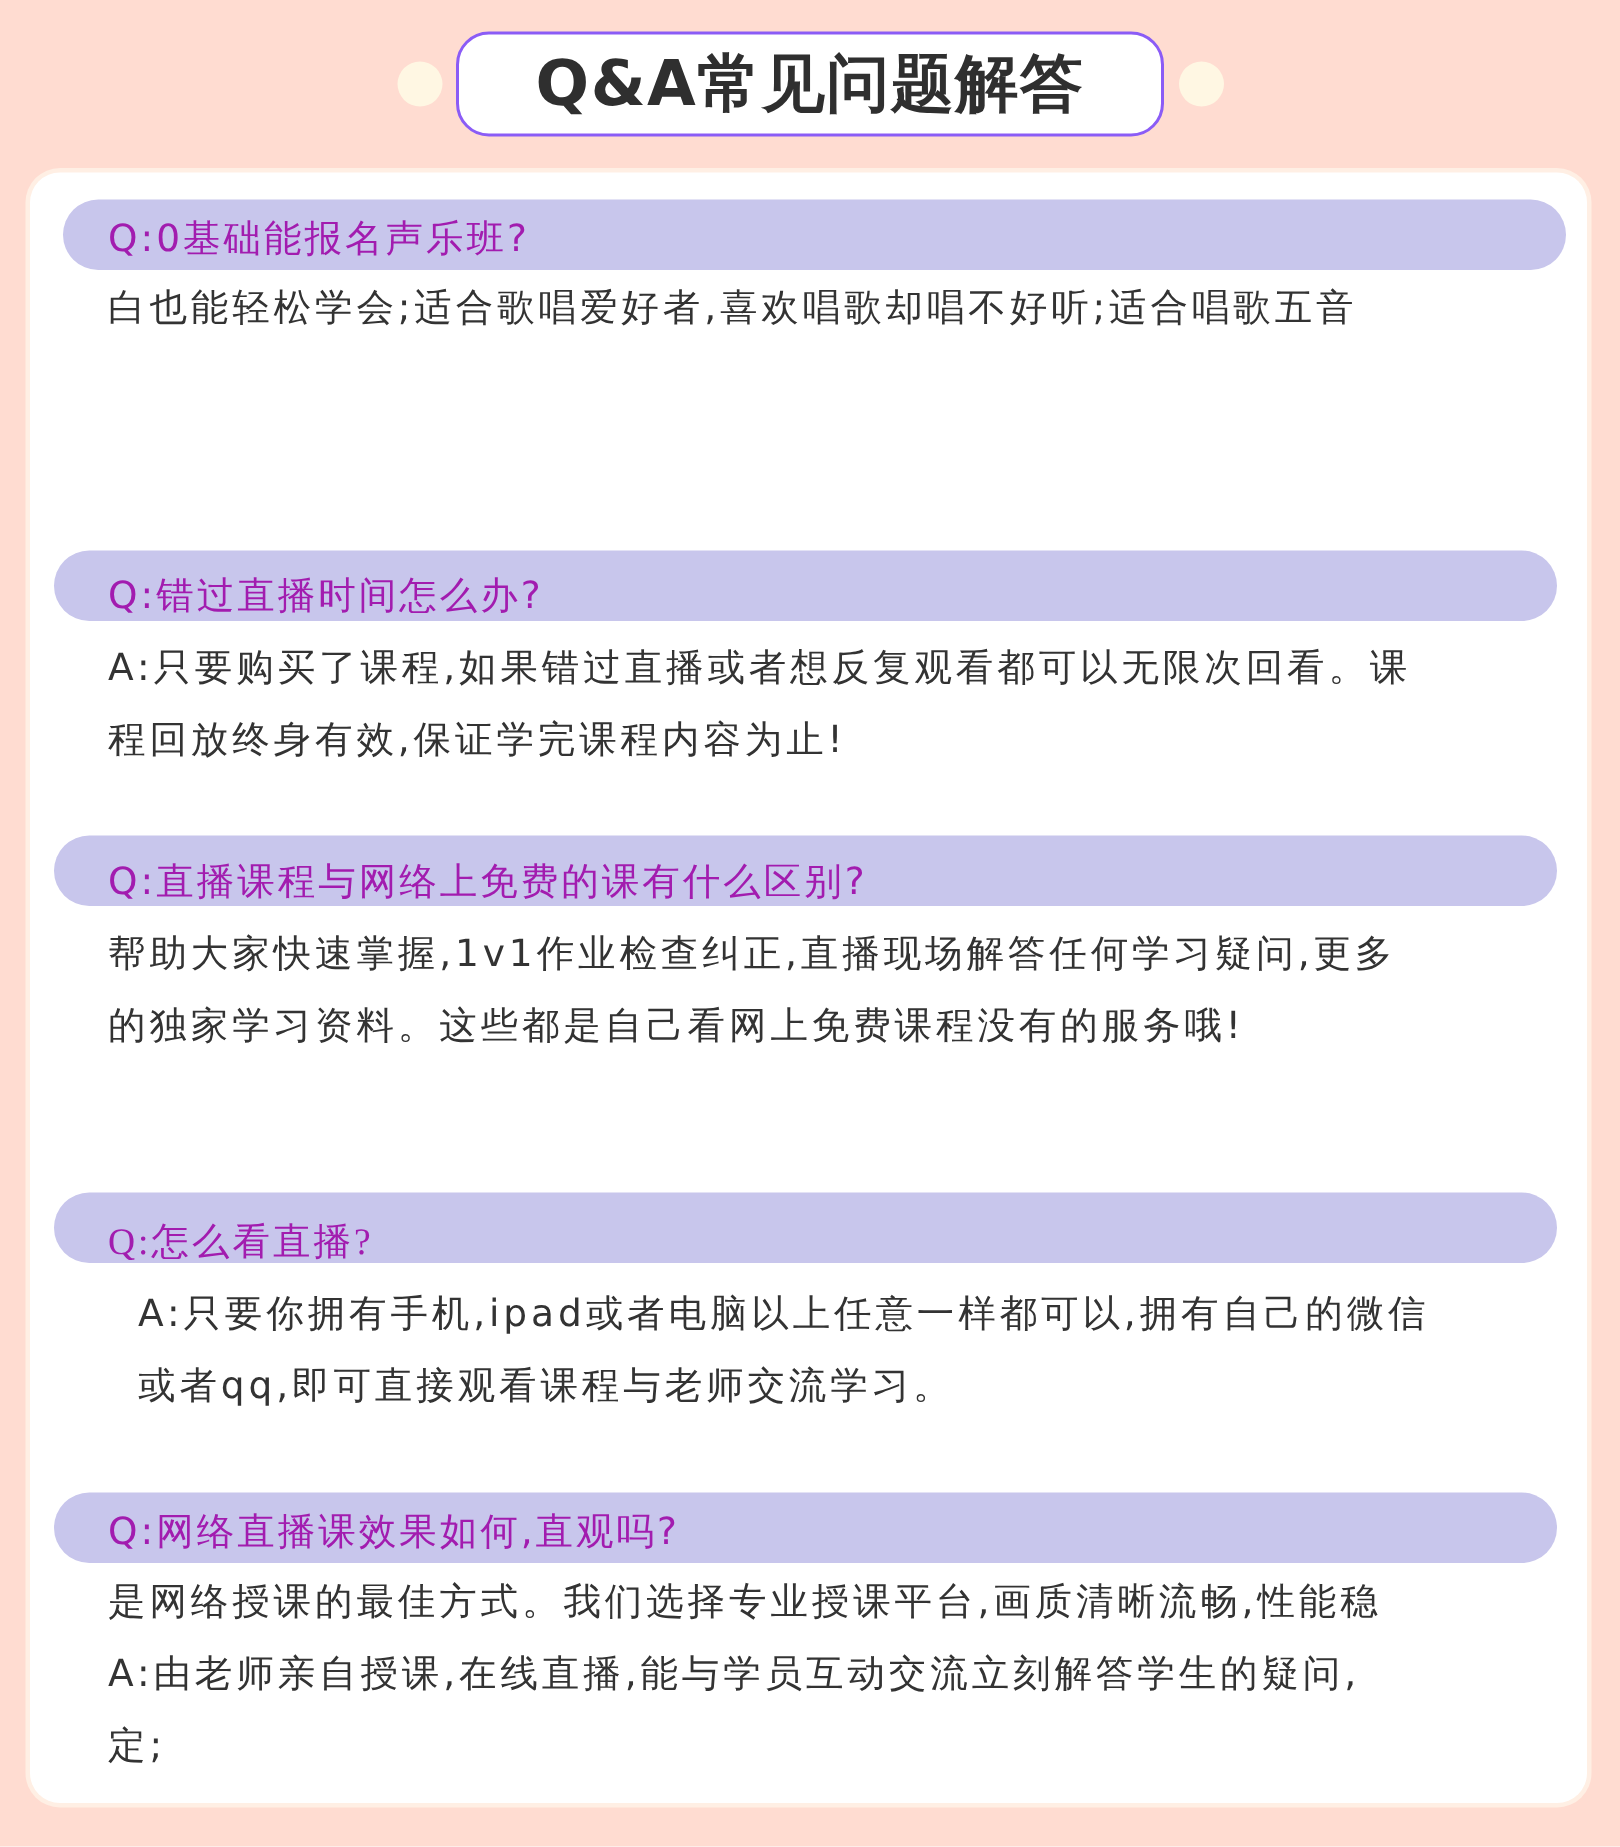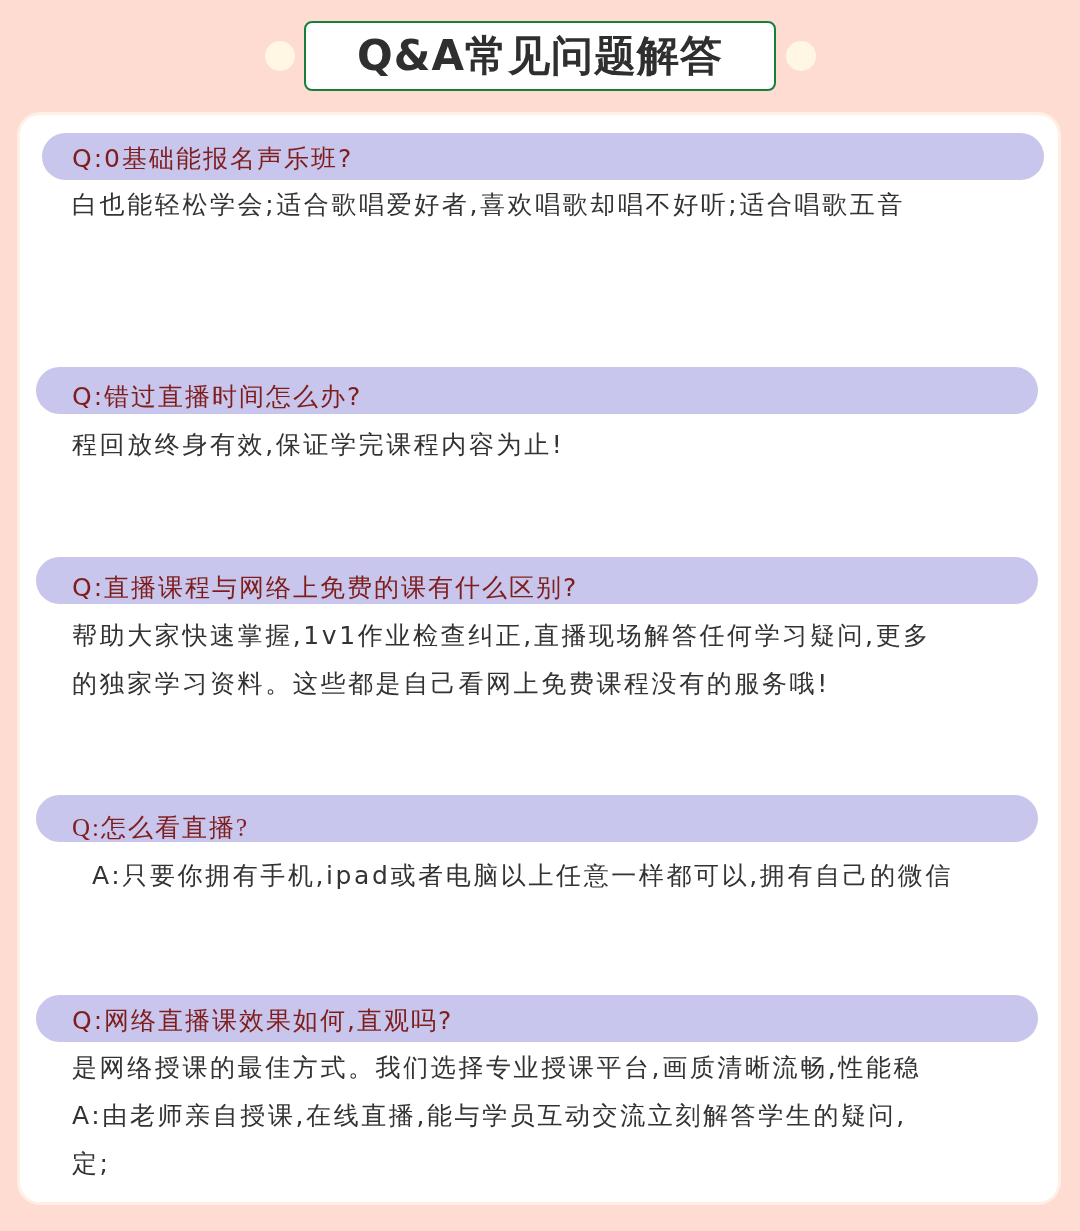--- a/index.html
+++ b/index.html
@@ -4,38 +4,38 @@
 <style>
   html, body { margin:0; padding:0; }
   body {
     width:1080px; height:1231px; position:relative; overflow:hidden;
     background:#FFDCD1;
     font-family:"DejaVu Sans","Liberation Sans",sans-serif;
     color:#333;
   }
   .title-box {
     position:absolute; left:304px; top:21px; width:468px; height:66px;
-    background:#fff; border:2px solid #15803d; border-radius:8px;
+    background:#fff; border:2px solid #8b5cf6; border-radius:22px;
     display:flex; align-items:center; justify-content:center;
   }
   .title-text { font-size:42px; font-weight:bold; color:#2f2f2f; letter-spacing:1px; }
   .dot { position:absolute; width:30px; height:30px; border-radius:50%; background:#FFF7E3; top:41px; }
   .dot.left { left:265px; }
   .dot.right { left:786px; }
   .card {
     position:absolute; left:20px; top:115px; width:1038px; height:1087px;
     background:#fff; border-radius:20px;
     box-shadow:0 0 0 3px #FFEFE4;
   }
   .q-bar {
     position:absolute; height:47px; background:#C8C6EC;
     border-radius:24px;
   }
   .q-text {
-    position:absolute; left:72px; font-size:25px; color:#7f1d1d; letter-spacing:2px; white-space:nowrap;
+    position:absolute; left:72px; font-size:25px; color:#a21caf; letter-spacing:2px; white-space:nowrap;
   }
   .a-text {
     position:absolute; left:72px; width:950px; font-size:25px; color:#333;
     line-height:48px; letter-spacing:2.6px;
   }
   .a-line { display:block; white-space:nowrap; }
 </style>
 </head>
 <body>
 
@@ -49,34 +49,36 @@
 
 <div class="q-bar" style="left:42px;top:133px;width:1002px;"></div>
 <div class="q-text" style="top:142px;">Q:0基础能报名声乐班?</div>
 <div class="a-text" style="top:181px;">
   <span class="a-line">白也能轻松学会;适合歌唱爱好者,喜欢唱歌却唱不好听;适合唱歌五音</span>
 </div>
 
 <div class="q-bar" style="left:36px;top:367px;width:1002px;"></div>
 <div class="q-text" style="top:380px;">Q:错过直播时间怎么办?</div>
 <div class="a-text" style="top:421px;">
+  <span class="a-line">A:只要购买了课程,如果错过直播或者想反复观看都可以无限次回看。课</span>
   <span class="a-line">程回放终身有效,保证学完课程内容为止!</span>
 </div>
 
 <div class="q-bar" style="left:36px;top:557px;width:1002px;"></div>
 <div class="q-text" style="top:571px;">Q:直播课程与网络上免费的课有什么区别?</div>
 <div class="a-text" style="top:612px;">
   <span class="a-line">帮助大家快速掌握,1v1作业检查纠正,直播现场解答任何学习疑问,更多</span>
   <span class="a-line">的独家学习资料。这些都是自己看网上免费课程没有的服务哦!</span>
 </div>
 
 <div class="q-bar" style="left:36px;top:795px;width:1002px;"></div>
 <div class="q-text" style="top:811px;font-family:Liberation Serif, serif;">Q:怎么看直播?</div>
 <div class="a-text" style="top:852px;margin-left:20px;">
   <span class="a-line">A:只要你拥有手机,ipad或者电脑以上任意一样都可以,拥有自己的微信</span>
+  <span class="a-line">或者qq,即可直接观看课程与老师交流学习。</span>
 </div>
 
 <div class="q-bar" style="left:36px;top:995px;width:1002px;"></div>
 <div class="q-text" style="top:1004px;">Q:网络直播课效果如何,直观吗?</div>
 <div class="a-text" style="top:1044px;">
   <span class="a-line">是网络授课的最佳方式。我们选择专业授课平台,画质清晰流畅,性能稳</span>
   <span class="a-line">A:由老师亲自授课,在线直播,能与学员互动交流立刻解答学生的疑问,</span>
   <span class="a-line">定;</span>
 </div>
 

